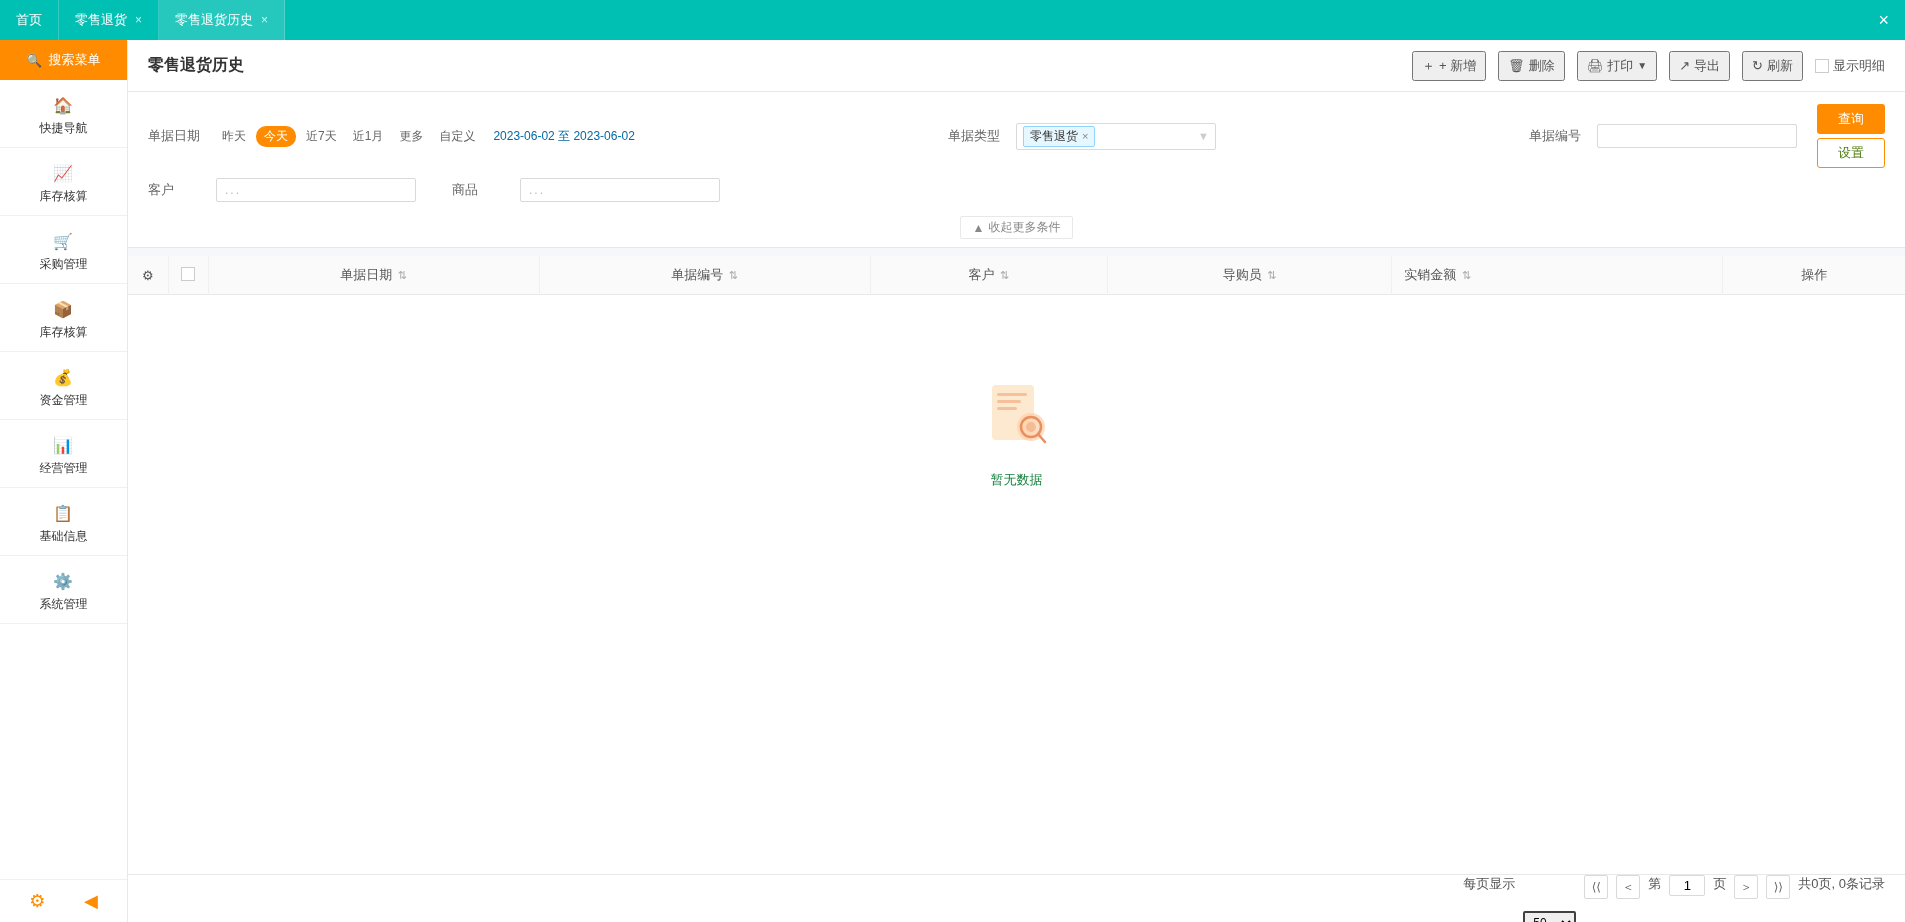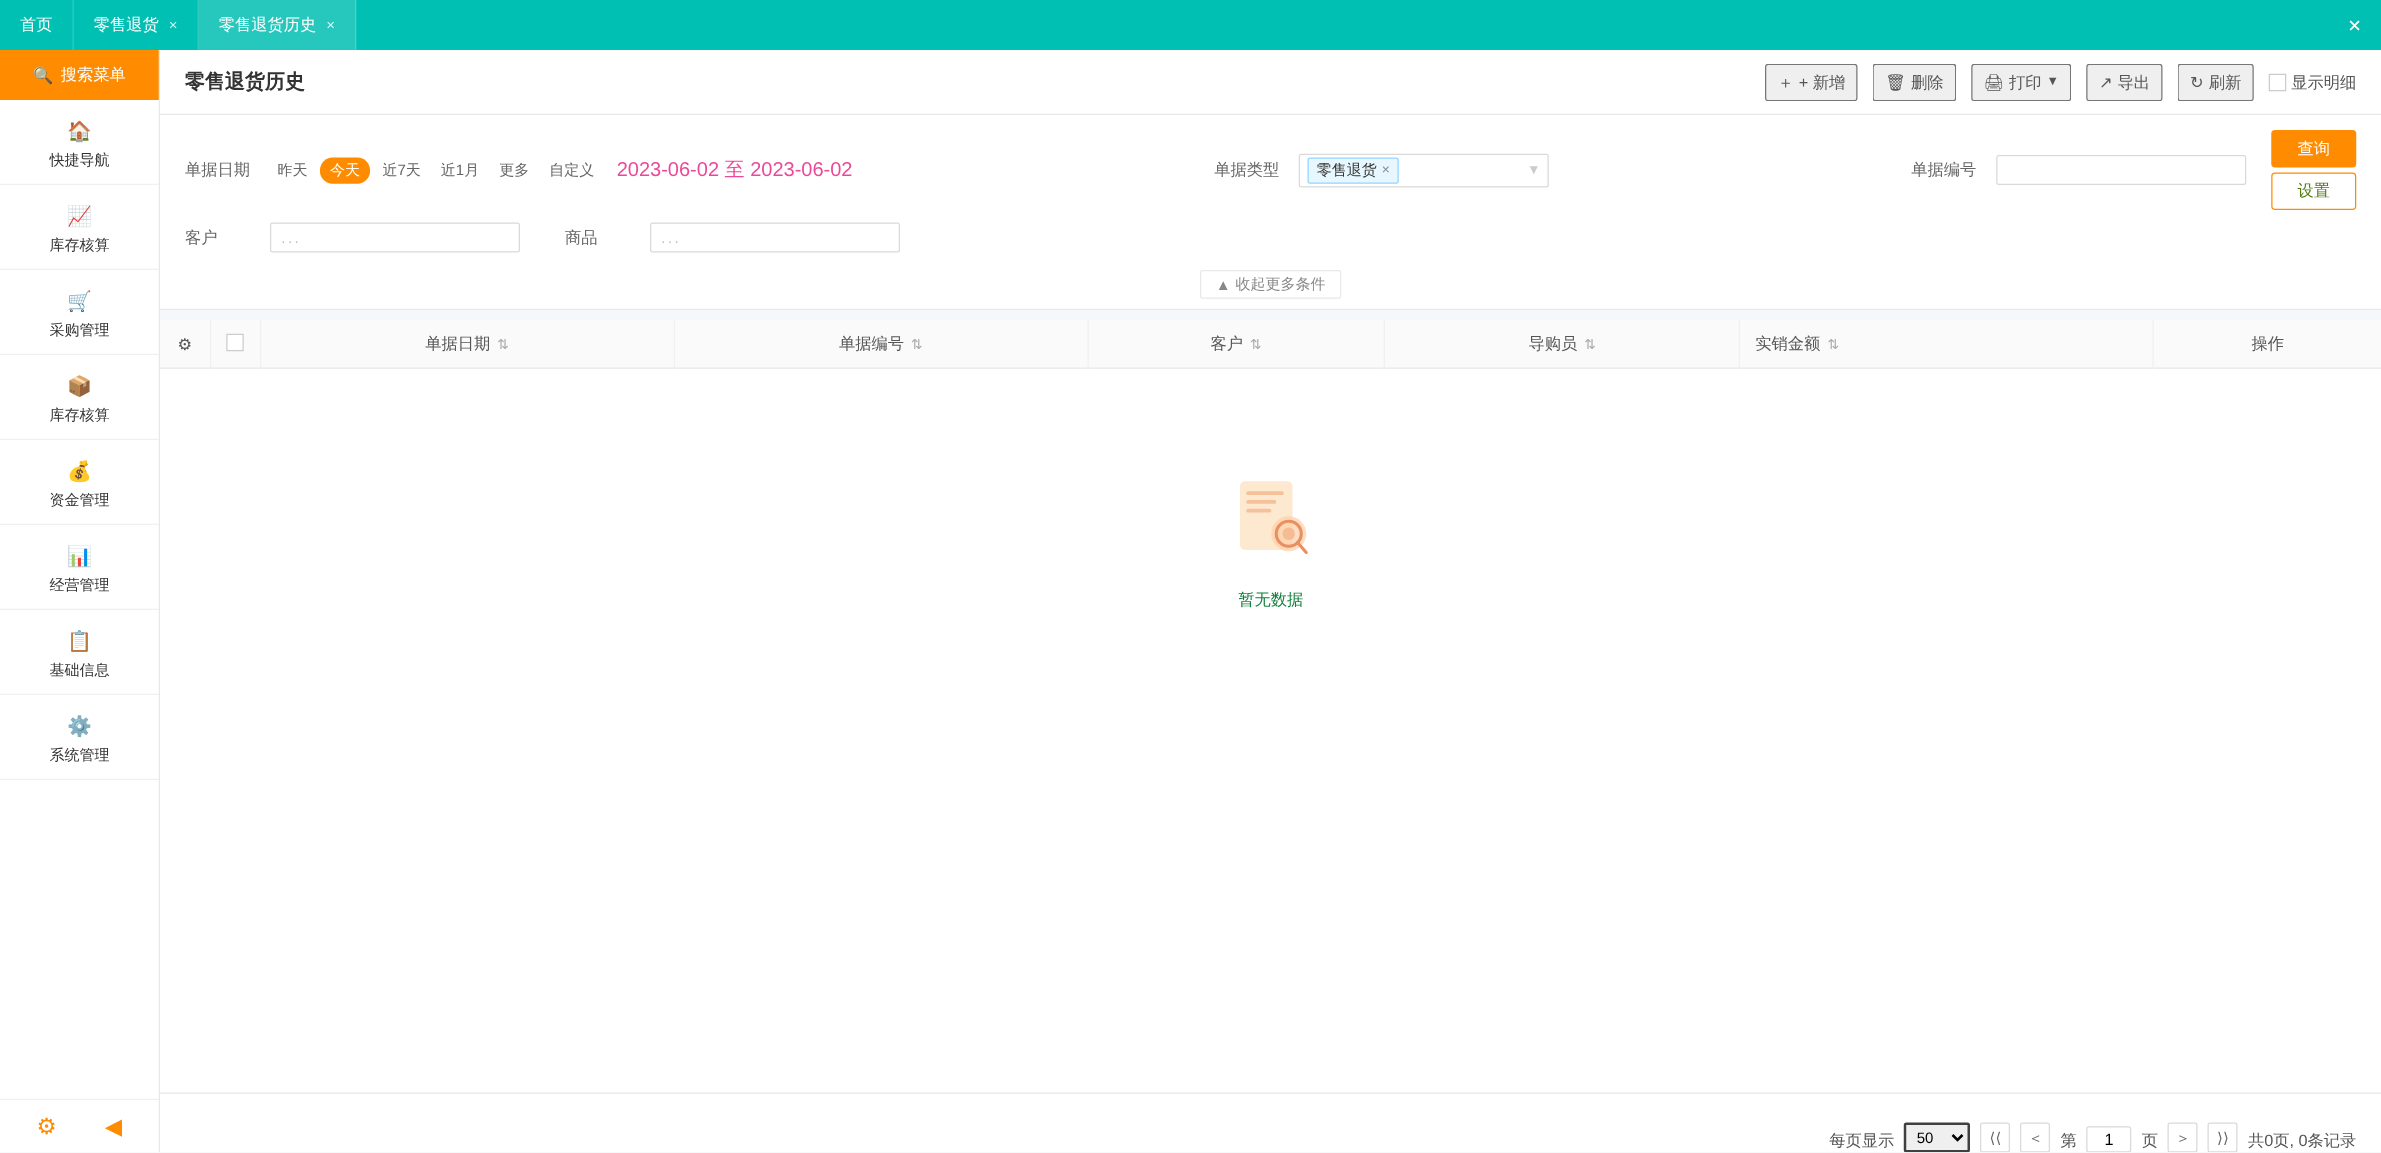--- a/index.html
+++ b/index.html
@@ -188,22 +188,22 @@
       color: #666;
       border-radius: 2px;
     }
     .date-btn.active {
       background: #ff8c00;
       color: #fff;
       border-radius: 10px;
       padding: 2px 8px;
     }
     .date-range {
-      font-size: 16px;
-      color: #ec4899;
+      font-size: 12px;
+      color: #0369a1;
       margin-left: 4px;
     }
     .filter-input {
       border: 1px solid #d9d9d9;
       border-radius: 2px;
       padding: 4px 8px;
       font-size: 12px;
       color: #333;
       min-width: 200px;
     }
@@ -305,21 +305,21 @@
       font-size: 13px;
       color: #15803d;
     }
 
     
     .pagination-bar {
       height: 48px;
       background: #fff;
       border-top: 1px solid #e8e8e8;
       display: flex;
-      align-items: flex-end;
+      align-items: flex-start;
       justify-content: flex-end;
       padding: 0 20px;
       gap: 8px;
       flex-shrink: 0;
       font-size: 13px;
       color: #555;
     }
     .page-size-select {
       border: 2px solid #404040;
       border-radius: 2px;

